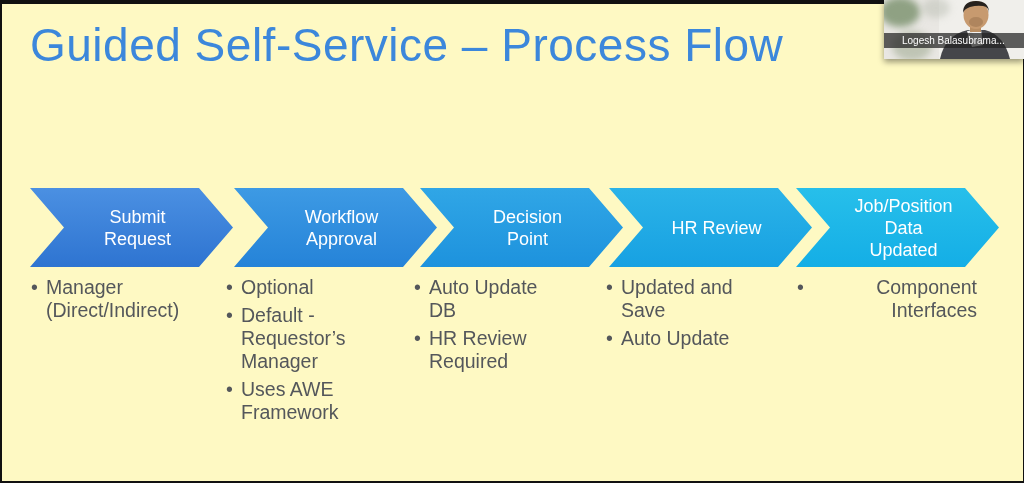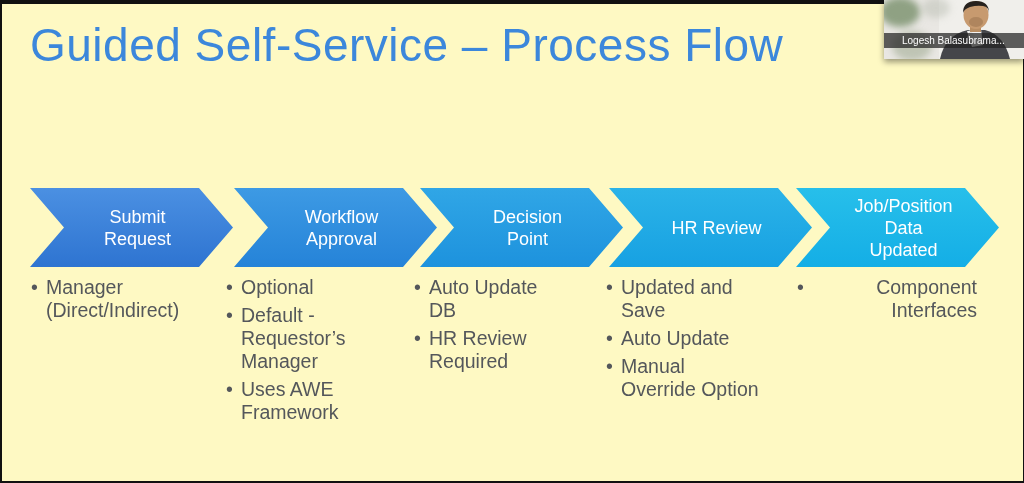--- a/index.html
+++ b/index.html
@@ -100,22 +100,20 @@
       <ul class="bullets col2">
         <li>Auto Update
 DB</li>
         <li>HR Review
 Required</li>
       </ul>
       <ul class="bullets col3">
         <li>Updated and
 Save</li>
         <li>Auto Update</li>
-        <li>Manual
-Override Option</li>
       </ul>
       <ul class="bullets col4">
         <li>Component
 Interfaces</li>
       </ul>
     </div>
   </div>
 
   <div class="webcam">
     <svg width="140" height="59" viewBox="0 0 140 59" preserveAspectRatio="none" aria-hidden="true">

